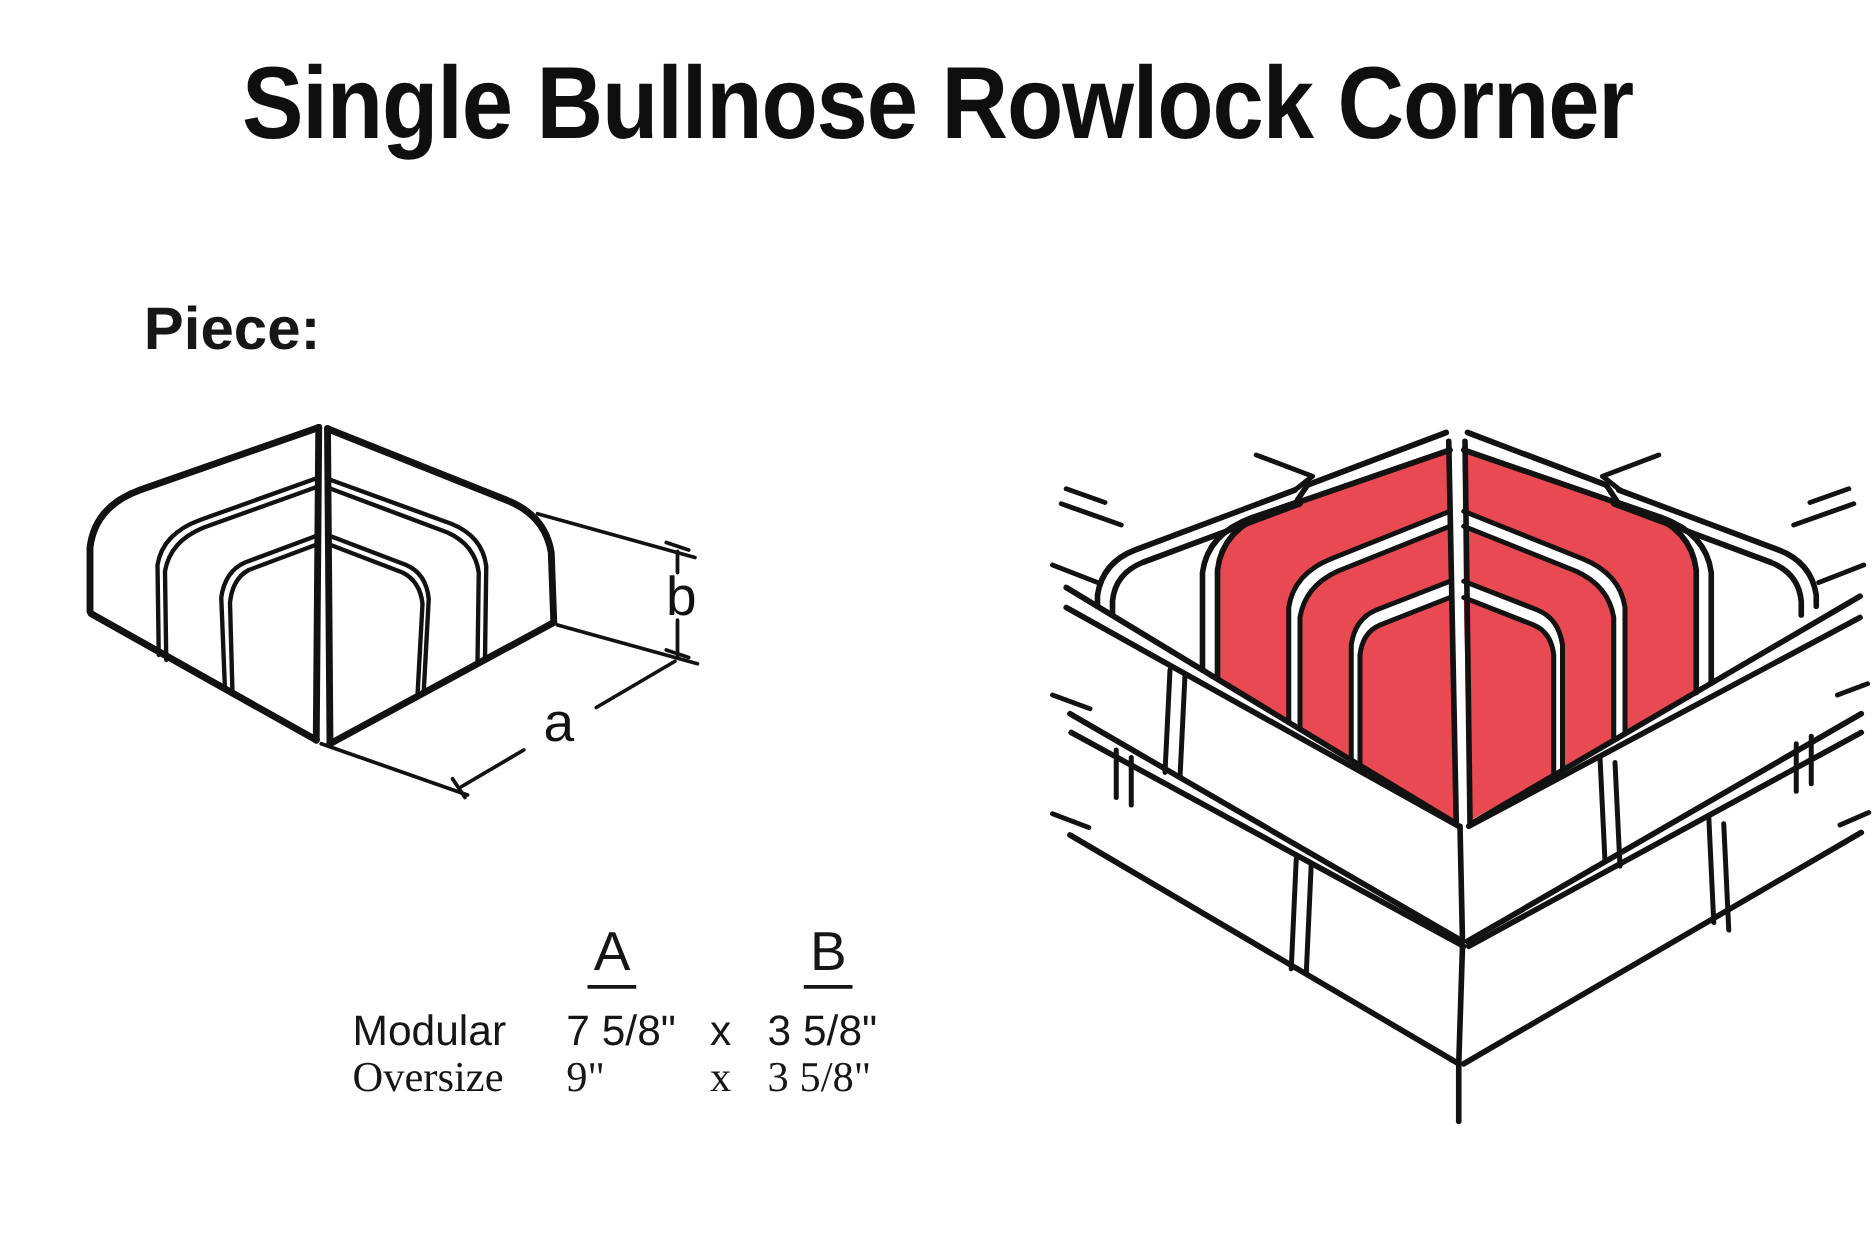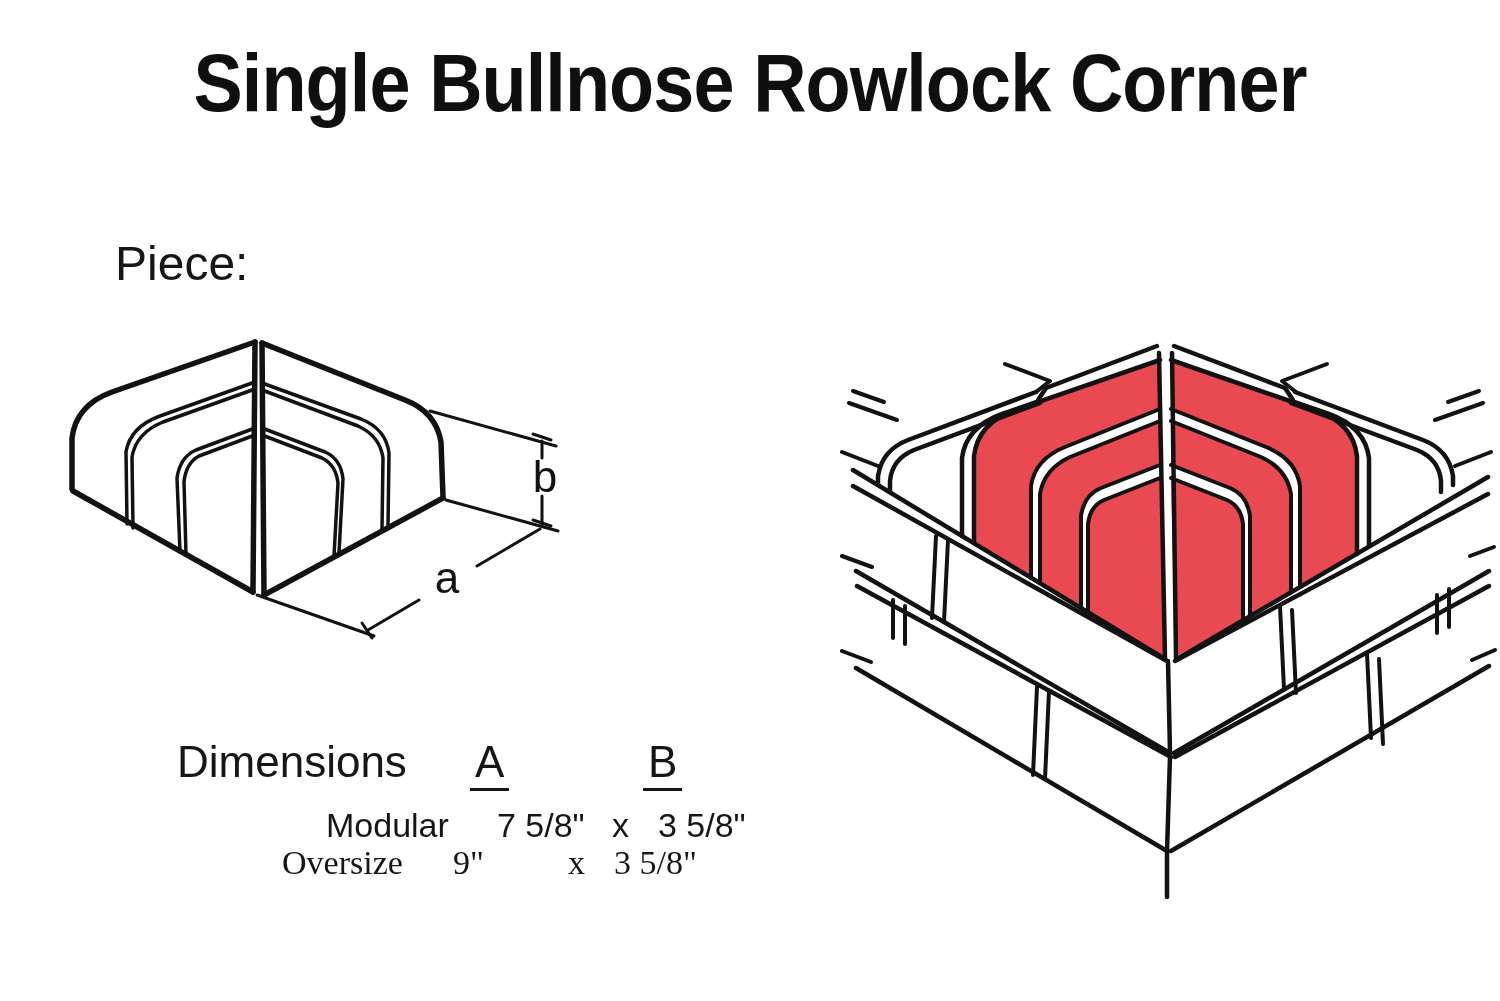--- a/index.html
+++ b/index.html
@@ -1,34 +1,34 @@
 <!DOCTYPE html>
 <html><head>
 <meta charset="utf-8">
 <style>
   html,body{margin:0;padding:0;background:#fff;}
   .canvas{position:relative;width:1500px;height:1001px;background:#fff;overflow:hidden;
           font-family:"Liberation Sans", sans-serif;color:#121212;}
   .title{position:absolute;left:0;top:36px;width:1500px;text-align:center;
          font-size:82px;font-weight:bold;letter-spacing:-1px;color:#0f0f0f;
          transform:scaleX(0.9);transform-origin:center;white-space:nowrap;}
-  .section-label{position:absolute;font-size:48px;font-weight:400;color:#161616;}
+  .section-label{position:absolute;font-size:48px;font-weight:700;color:#161616;}
   .label-piece{left:115px;top:236px;}
   .label-usage{left:785px;top:236px;}
   .dim-heading{position:absolute;left:177px;top:737px;font-size:44px;color:#161616;}
   .col-head{position:absolute;top:737px;font-size:44px;color:#161616;
             border-bottom:3px solid #161616;padding:0 5px 1px 5px;}
   .col-a{left:470px;}
   .col-b{left:643px;}
   .dim-row{position:absolute;font-size:34px;color:#161616;}
   .row-name{left:282px;}
   .row-a{left:453px;}
   .row-x{left:568px;}
   .row-b{left:614px;}
-  .r1{top:806px;margin-left:44px;}
+  .r1{top:806px;}
   .r2{top:844px;font-family:Liberation Serif, serif;}
   svg{position:absolute;}
   svg text{font-family:"Liberation Sans", sans-serif;}
 </style>
 </head>
 <body>
 
 <div class="canvas">
 
   <div class="title">Single Bullnose Rowlock Corner</div>
@@ -158,21 +158,20 @@
         <path d="M893,600 L893,638"></path>
         <path d="M905,606 L905,644"></path>
         <path d="M1437,595 L1437,633"></path>
         <path d="M1449,589 L1449,627"></path>
         <path d="M842,651 L871,662"></path>
         <path d="M1472,660 L1495,650"></path>
       </g>
     </g>
   </svg>
 
-  <div class="dim-heading">Dimensions</div>
   <div class="col-head col-a">A</div>
   <div class="col-head col-b">B</div>
 
   <div class="dim-row row-name r1">Modular</div>
   <div class="dim-row row-a r1">7 5/8"</div>
   <div class="dim-row row-x r1">x</div>
   <div class="dim-row row-b r1">3 5/8"</div>
 
   <div class="dim-row row-name r2">Oversize</div>
   <div class="dim-row row-a r2">9"</div>

